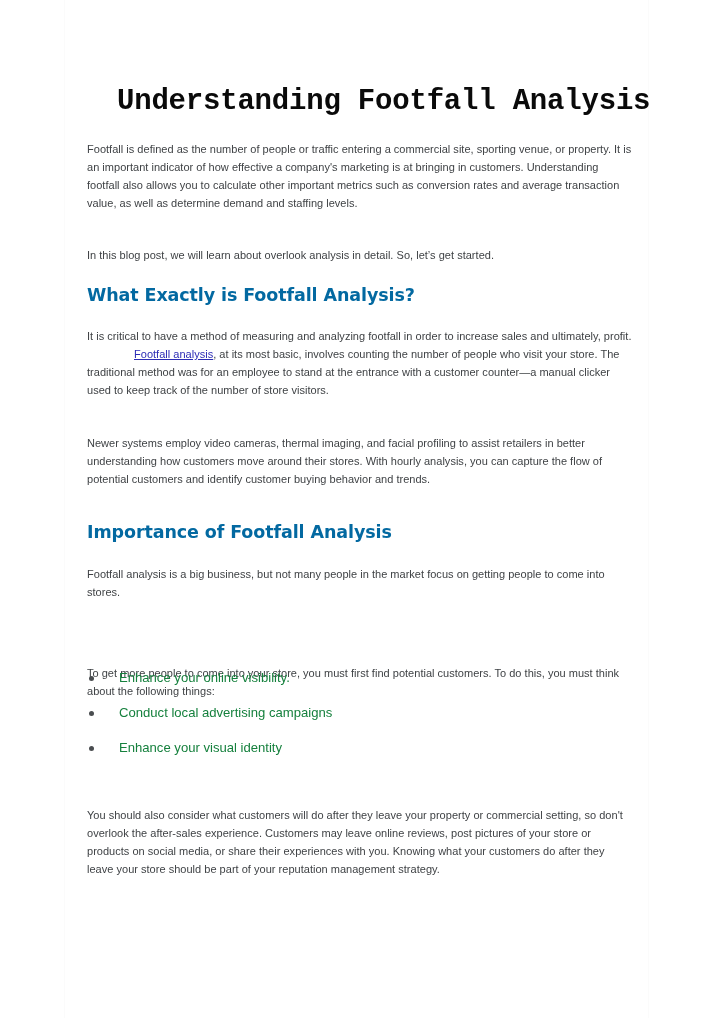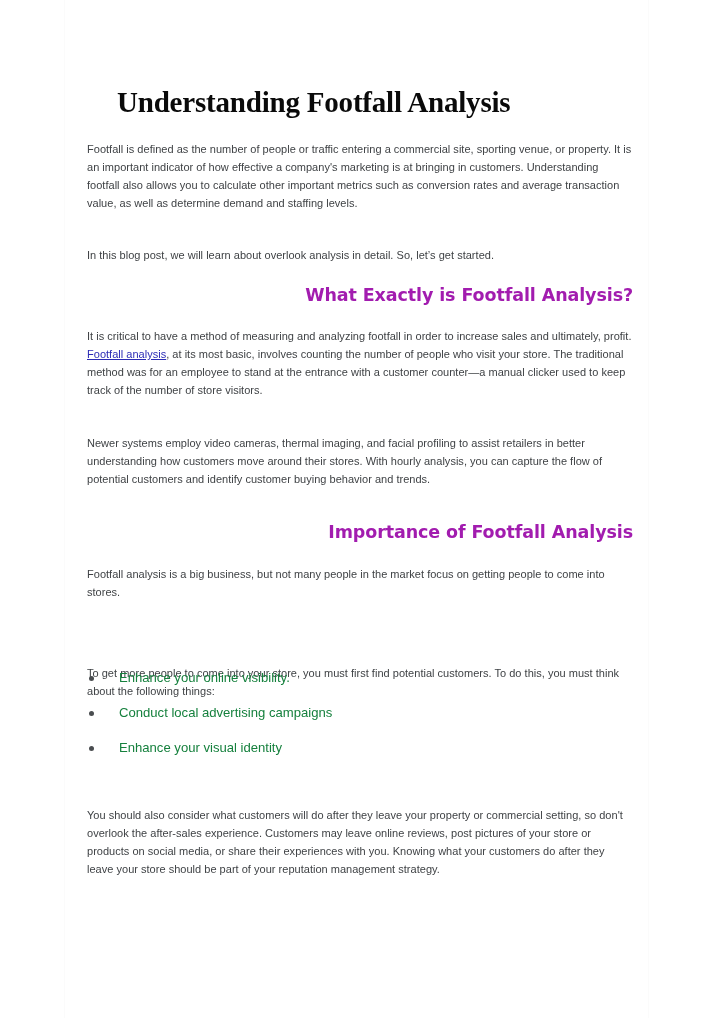--- a/index.html
+++ b/index.html
@@ -46,59 +46,59 @@
   }
 
   
   .doc-title {
     margin: 0;
     padding: 0;
     position: absolute;
     left: 30px;          
     top: 85px;
     width: 540px;
-    font-family: Liberation Serif, serif;
+    font-family: Liberation Mono, monospace;
     font-size: 29px;
     line-height: 34px;
     font-weight: 700;
     color: #0a0a0a;
     letter-spacing: -0.2px;
     white-space: nowrap;
   }
 
   
   .section-heading {
     margin: 0;
     padding: 0;
     font-family: "DejaVu Sans", "Liberation Sans", sans-serif;
     font-size: 17.5px;
     line-height: 22px;
     font-weight: 700;
-    color: #a21caf;
+    color: #0369a1;
     letter-spacing: -0.1px;
     white-space: nowrap;
-    text-align: right;
   }
 
   
   .para {
     margin: 0;
     padding: 0;
     font-family: "Liberation Sans", "DejaVu Sans", sans-serif;
     font-size: 11px;
     line-height: 18px;
     color: #3f4245;
     letter-spacing: 0.02px;
   }
 
   
   .inline-link {
     color: #2b2bb5;
     text-underline-offset: 1px;
     cursor: pointer;
+    margin-left: 47px;
   }
 
   
   .bullet-list {
     list-style: none;
     margin: 0;
     padding: 0;
   }
   .bullet-item {
     position: relative;

